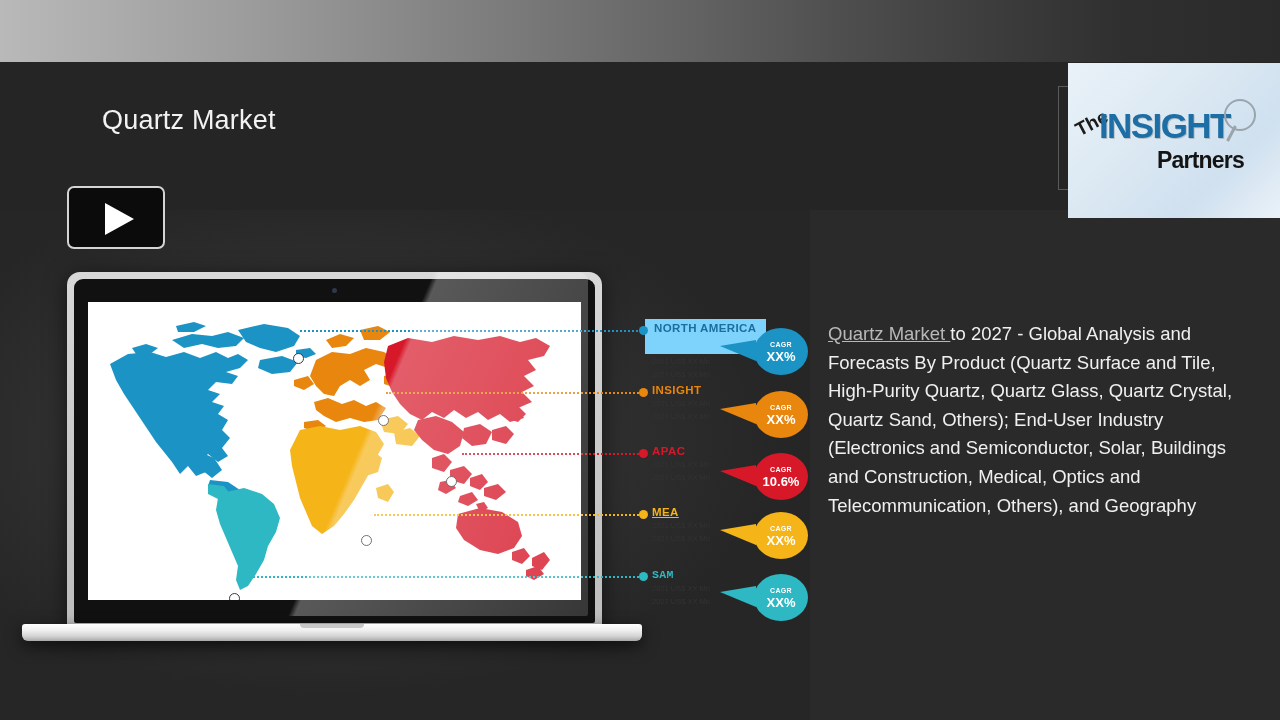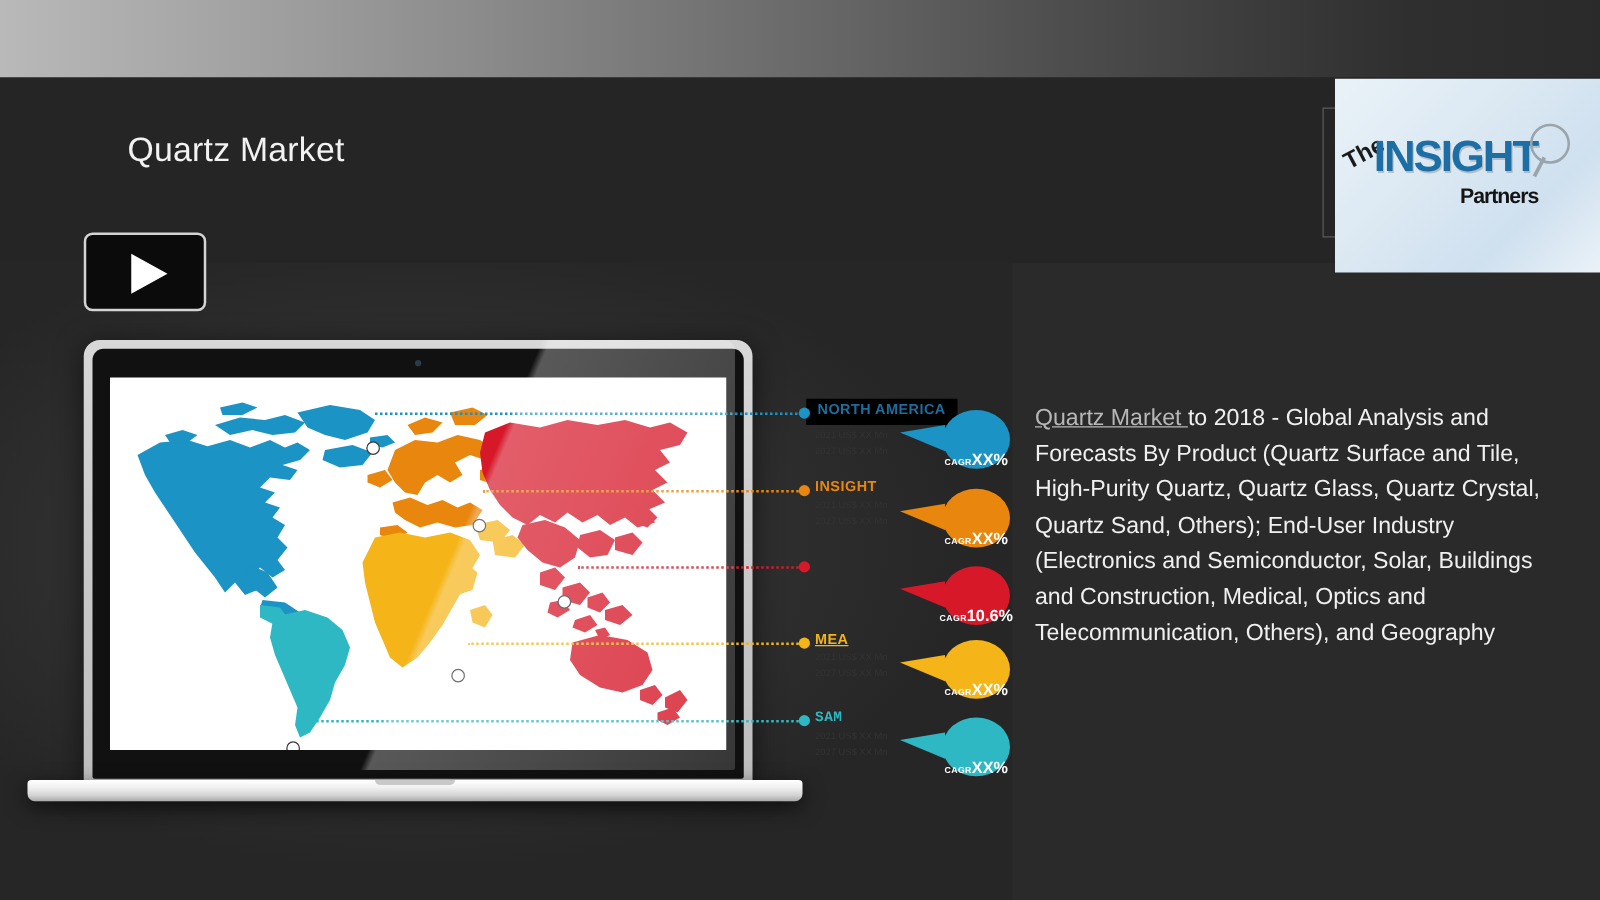--- a/index.html
+++ b/index.html
@@ -87,22 +87,22 @@
     left: 31px; top: 43px;
     font-size: 35px;
     font-weight: bold;
     letter-spacing: -1.6px;
     color: #1c6ea4;
     font-family: "Liberation Sans", sans-serif;
     text-shadow: 1px 1px 0 rgba(0,0,0,0.18);
   }
   .logo-partners {
     position: absolute;
-    left: 100px; top: 84px;
-    font-size: 17px;
+    left: 89px; top: 84px;
+    font-size: 23px;
     font-weight: bold;
     letter-spacing: -0.8px;
     color: #141414;
     font-family: "Liberation Sans", sans-serif;
   }
   .logo-lens {
     position: absolute;
     left: 156px; top: 36px;
     width: 32px; height: 32px;
     border: 2.5px solid #9aa4ad;
@@ -247,42 +247,42 @@
   }
   .region { position: absolute; left: 0; width: 160px; }
   .region-name {
     font-size: 11.5px;
     font-weight: bold;
     letter-spacing: 0.4px;
     font-family: "Liberation Sans", sans-serif;
     white-space: nowrap;
   }
   .region-name.highlighted {
-    background: #000000;
+    background: #7dd3fc;
     display: inline-block;
-    padding: 3px 9px 6px 9px;
+    padding: 3px 9px 20px 9px;
     margin-left: -7px;
   }
   .region-sub {
     margin-top: 3px;
     font-size: 7.5px;
     line-height: 10px;
     color: #333333;
     font-family: "Liberation Sans", sans-serif;
     white-space: nowrap;
   }
 
   
   .cagr {
     position: absolute;
     width: 54px; height: 47px;
     border-radius: 50%;
     display: flex;
-    flex-direction: row;
-    align-items: flex-end;
+    flex-direction: column;
+    align-items: center;
     justify-content: center;
     color: #ffffff;
     z-index: 2;
   }
   .cagr::before {
     content: "";
     position: absolute;
     left: -34px; top: 12px;
     width: 0; height: 0;
     border-top: 6px solid transparent;
@@ -468,20 +468,25 @@
       <div class="region-sub">2021 US$ XX Mn</div>
       <div class="region-sub">2027 US$ XX Mn</div>
     </div>
 
     <div class="region" style="top:84px;">
       <div class="region-name" style="color:#e8860d;">INSIGHT</div>
       <div class="region-sub">2021 US$ XX Mn</div>
       <div class="region-sub">2027 US$ XX Mn</div>
     </div>
 
+    <div class="region" style="top:145px;">
+      <div class="region-name" style="color:#d61829;">APAC</div>
+      <div class="region-sub">2021 US$ XX Mn</div>
+      <div class="region-sub">2027 US$ XX Mn</div>
+    </div>
 
     <div class="region" style="top:206px;">
       <div class="region-name" style="color:#f5b417;text-decoration:underline;">MEA</div>
       <div class="region-sub">2021 US$ XX Mn</div>
       <div class="region-sub">2027 US$ XX Mn</div>
     </div>
 
     <div class="region" style="top:268px;">
       <div class="region-name" style="color:#2eb8c4;font-family:Liberation Mono, monospace;">SAM</div>
       <div class="region-sub">2021 US$ XX Mn</div>
@@ -508,15 +513,15 @@
   <div class="cagr" style="left:754px; top:512px; background:#f5b417; color:#f5b417;">
     <span class="cagr-label" style="color:#fff;">CAGR</span>
     <span class="cagr-value" style="color:#fff;">XX%</span>
   </div>
 
   <div class="cagr" style="left:754px; top:574px; background:#2eb8c4; color:#2eb8c4;">
     <span class="cagr-label" style="color:#fff;">CAGR</span>
     <span class="cagr-value" style="color:#fff;">XX%</span>
   </div>
 
-  <div class="desc"><span class="desc-link">Quartz Market </span><span>to 2018 - Global Analysis and Forecasts By Product (Quartz Surface and Tile, High-Purity Quartz, Quartz Glass, Quartz Crystal, Quartz Sand, Others); End-User Industry (Electronics and Semiconductor, Solar, Buildings and Construction, Medical, Optics and Telecommunication, Others), and Geography</span></div>
+  <div class="desc"><span class="desc-link">Quartz Market </span><span>to 2027 - Global Analysis and Forecasts By Product (Quartz Surface and Tile, High-Purity Quartz, Quartz Glass, Quartz Crystal, Quartz Sand, Others); End-User Industry (Electronics and Semiconductor, Solar, Buildings and Construction, Medical, Optics and Telecommunication, Others), and Geography</span></div>
 
 </div>
 
 </body></html>

